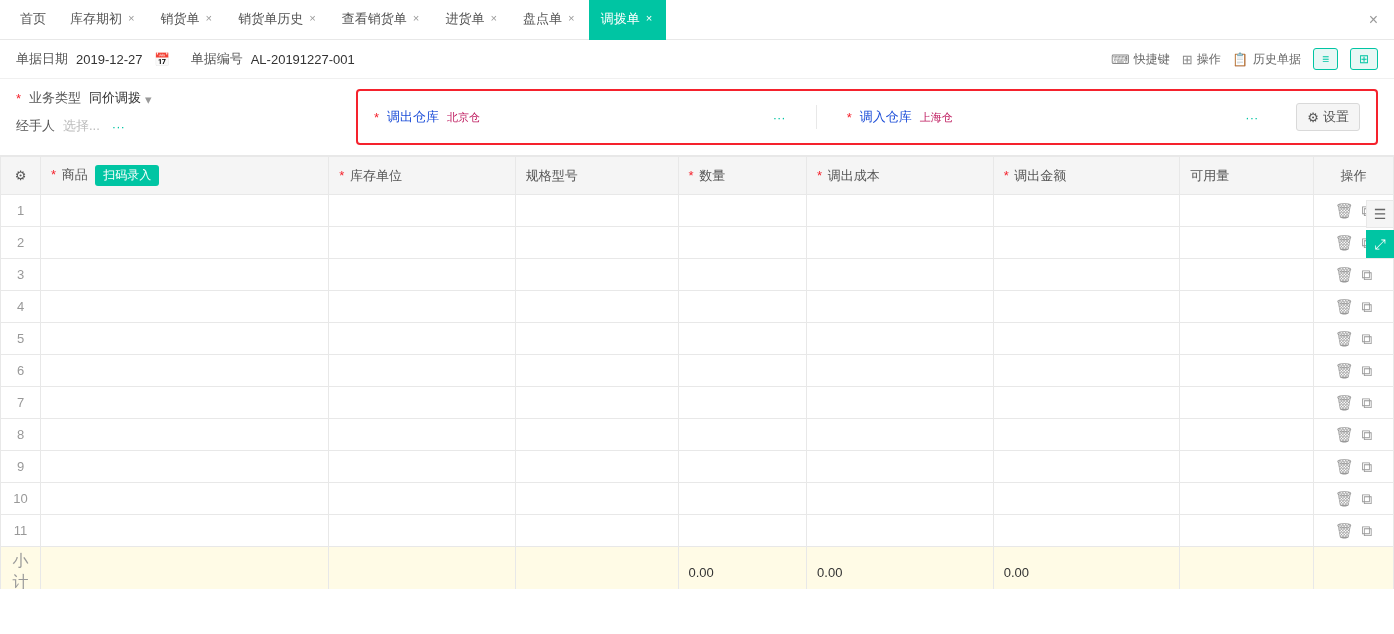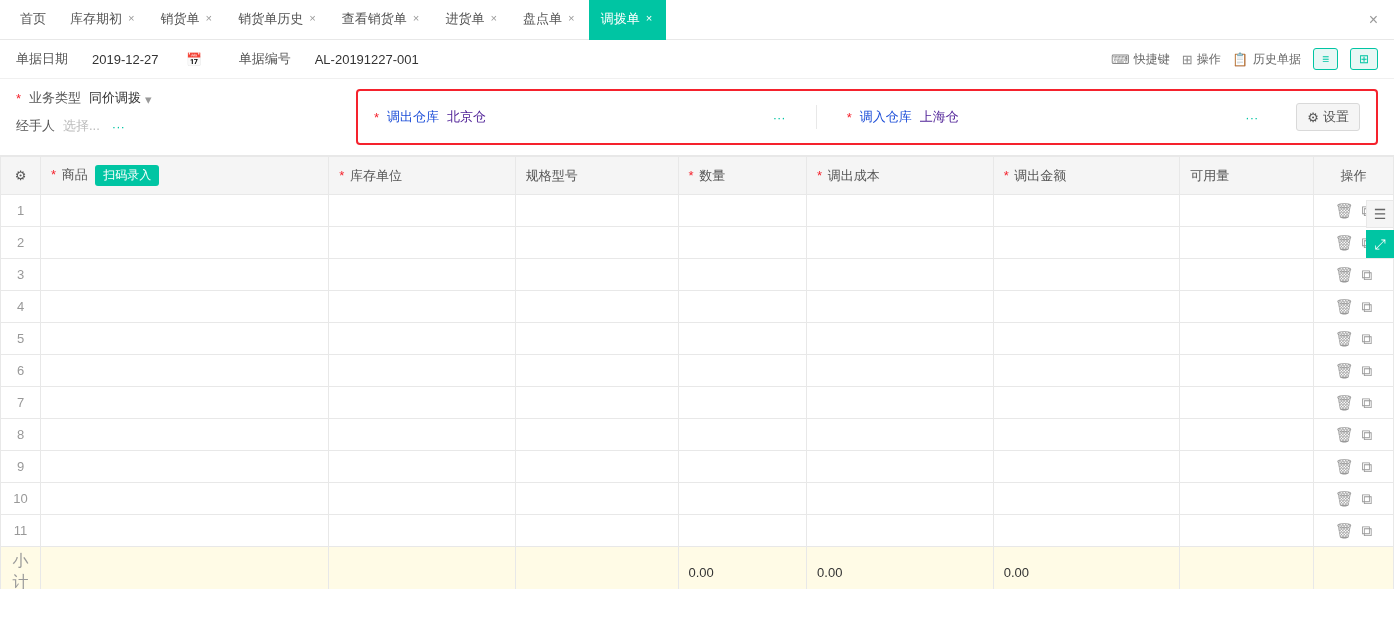--- a/index.html
+++ b/index.html
@@ -42,21 +42,21 @@
       color: #999;
       cursor: pointer;
       padding: 0 8px;
     }
 
     
     .toolbar-row {
       display: flex; align-items: center;
       padding: 8px 16px;
       border-bottom: 1px solid #f0f0f0;
-      gap: 24px;
+      gap: 8px;
     }
     .toolbar-label { color: #555; font-size: 13px; }
     .toolbar-value { color: #333; font-size: 13px; }
     .toolbar-date-icon { color: #00c5a3; cursor: pointer; margin-left: 4px; }
     .toolbar-right {
       margin-left: auto;
       display: flex; align-items: center; gap: 12px;
       color: #666; font-size: 12px;
     }
     .toolbar-right-item {
@@ -113,21 +113,21 @@
       padding: 12px 16px;
       display: flex; align-items: center; gap: 30px;
       flex: 1;
       position: relative;
     }
     .warehouse-field {
       display: flex; align-items: center; gap: 8px;
       flex: 1;
     }
     .warehouse-field-label { color: #1d4ed8; white-space: nowrap; }
-    .warehouse-value { color: #4c1d95; font-size: 13px; text-align: center; }
+    .warehouse-value { color: #be185d; font-size: 11px; text-align: center; }
     .warehouse-divider { width: 1px; height: 24px; background: #e8e8e8; }
 
     
     .settings-btn {
       display: flex; align-items: center; gap: 4px;
       background: #f5f5f5;
       border: 1px solid #d9d9d9;
       border-radius: 3px;
       padding: 4px 10px;
       cursor: pointer;

